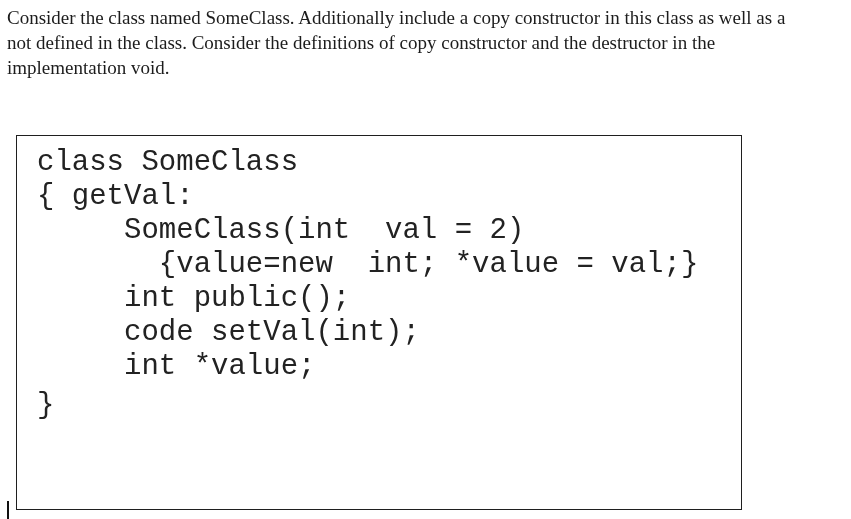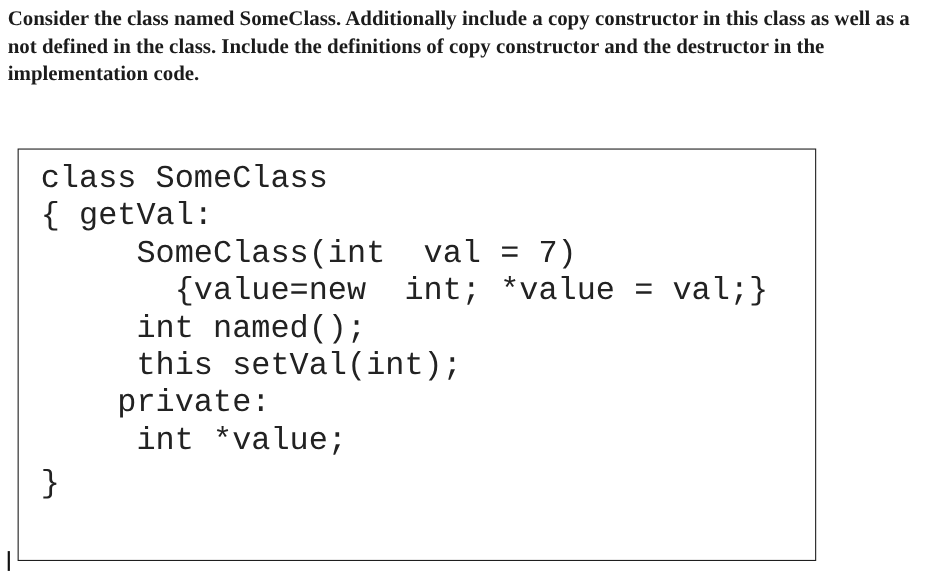--- a/index.html
+++ b/index.html
@@ -15,21 +15,20 @@
     overflow: hidden;
     font-family: "Liberation Serif", "DejaVu Serif", serif;
   }
   .question {
     position: absolute;
     left: 7px;
     top: 5px;
     color: #1c1c1c;
     font-size: 19px;
     line-height: 25px;
-    font-weight: bold;
   }
   .question-line {
     white-space: pre;
   }
   .code-box {
     position: absolute;
     left: 16px;
     top: 135px;
     width: 704px;
     height: 363px;
@@ -58,31 +57,30 @@
     background: #111111;
   }
 </style>
 </head>
 <body>
 
 <div class="page">
 
   <div class="question">
     <div class="question-line">Consider the class named SomeClass. Additionally include a copy constructor in this class as well as a</div>
-    <div class="question-line">not defined in the class. Include the definitions of copy constructor and the destructor in the</div>
-    <div class="question-line">implementation code.</div>
+    <div class="question-line">not defined in the class. Consider the definitions of copy constructor and the destructor in the</div>
+    <div class="question-line">implementation void.</div>
   </div>
 
   <div class="code-box">
     <div class="code-line">class SomeClass</div>
     <div class="code-line">{ getVal:</div>
-    <div class="code-line">     SomeClass(int  val = 7)</div>
+    <div class="code-line">     SomeClass(int  val = 2)</div>
     <div class="code-line">       {value=new  int; *value = val;}</div>
-    <div class="code-line">     int named();</div>
-    <div class="code-line">     this setVal(int);</div>
-    <div class="code-line">    private:</div>
+    <div class="code-line">     int public();</div>
+    <div class="code-line">     code setVal(int);</div>
     <div class="code-line">     int *value;</div>
     <div class="code-line">}</div>
   </div>
 
   <div class="text-cursor"></div>
 
 </div>
 
 </body></html>

